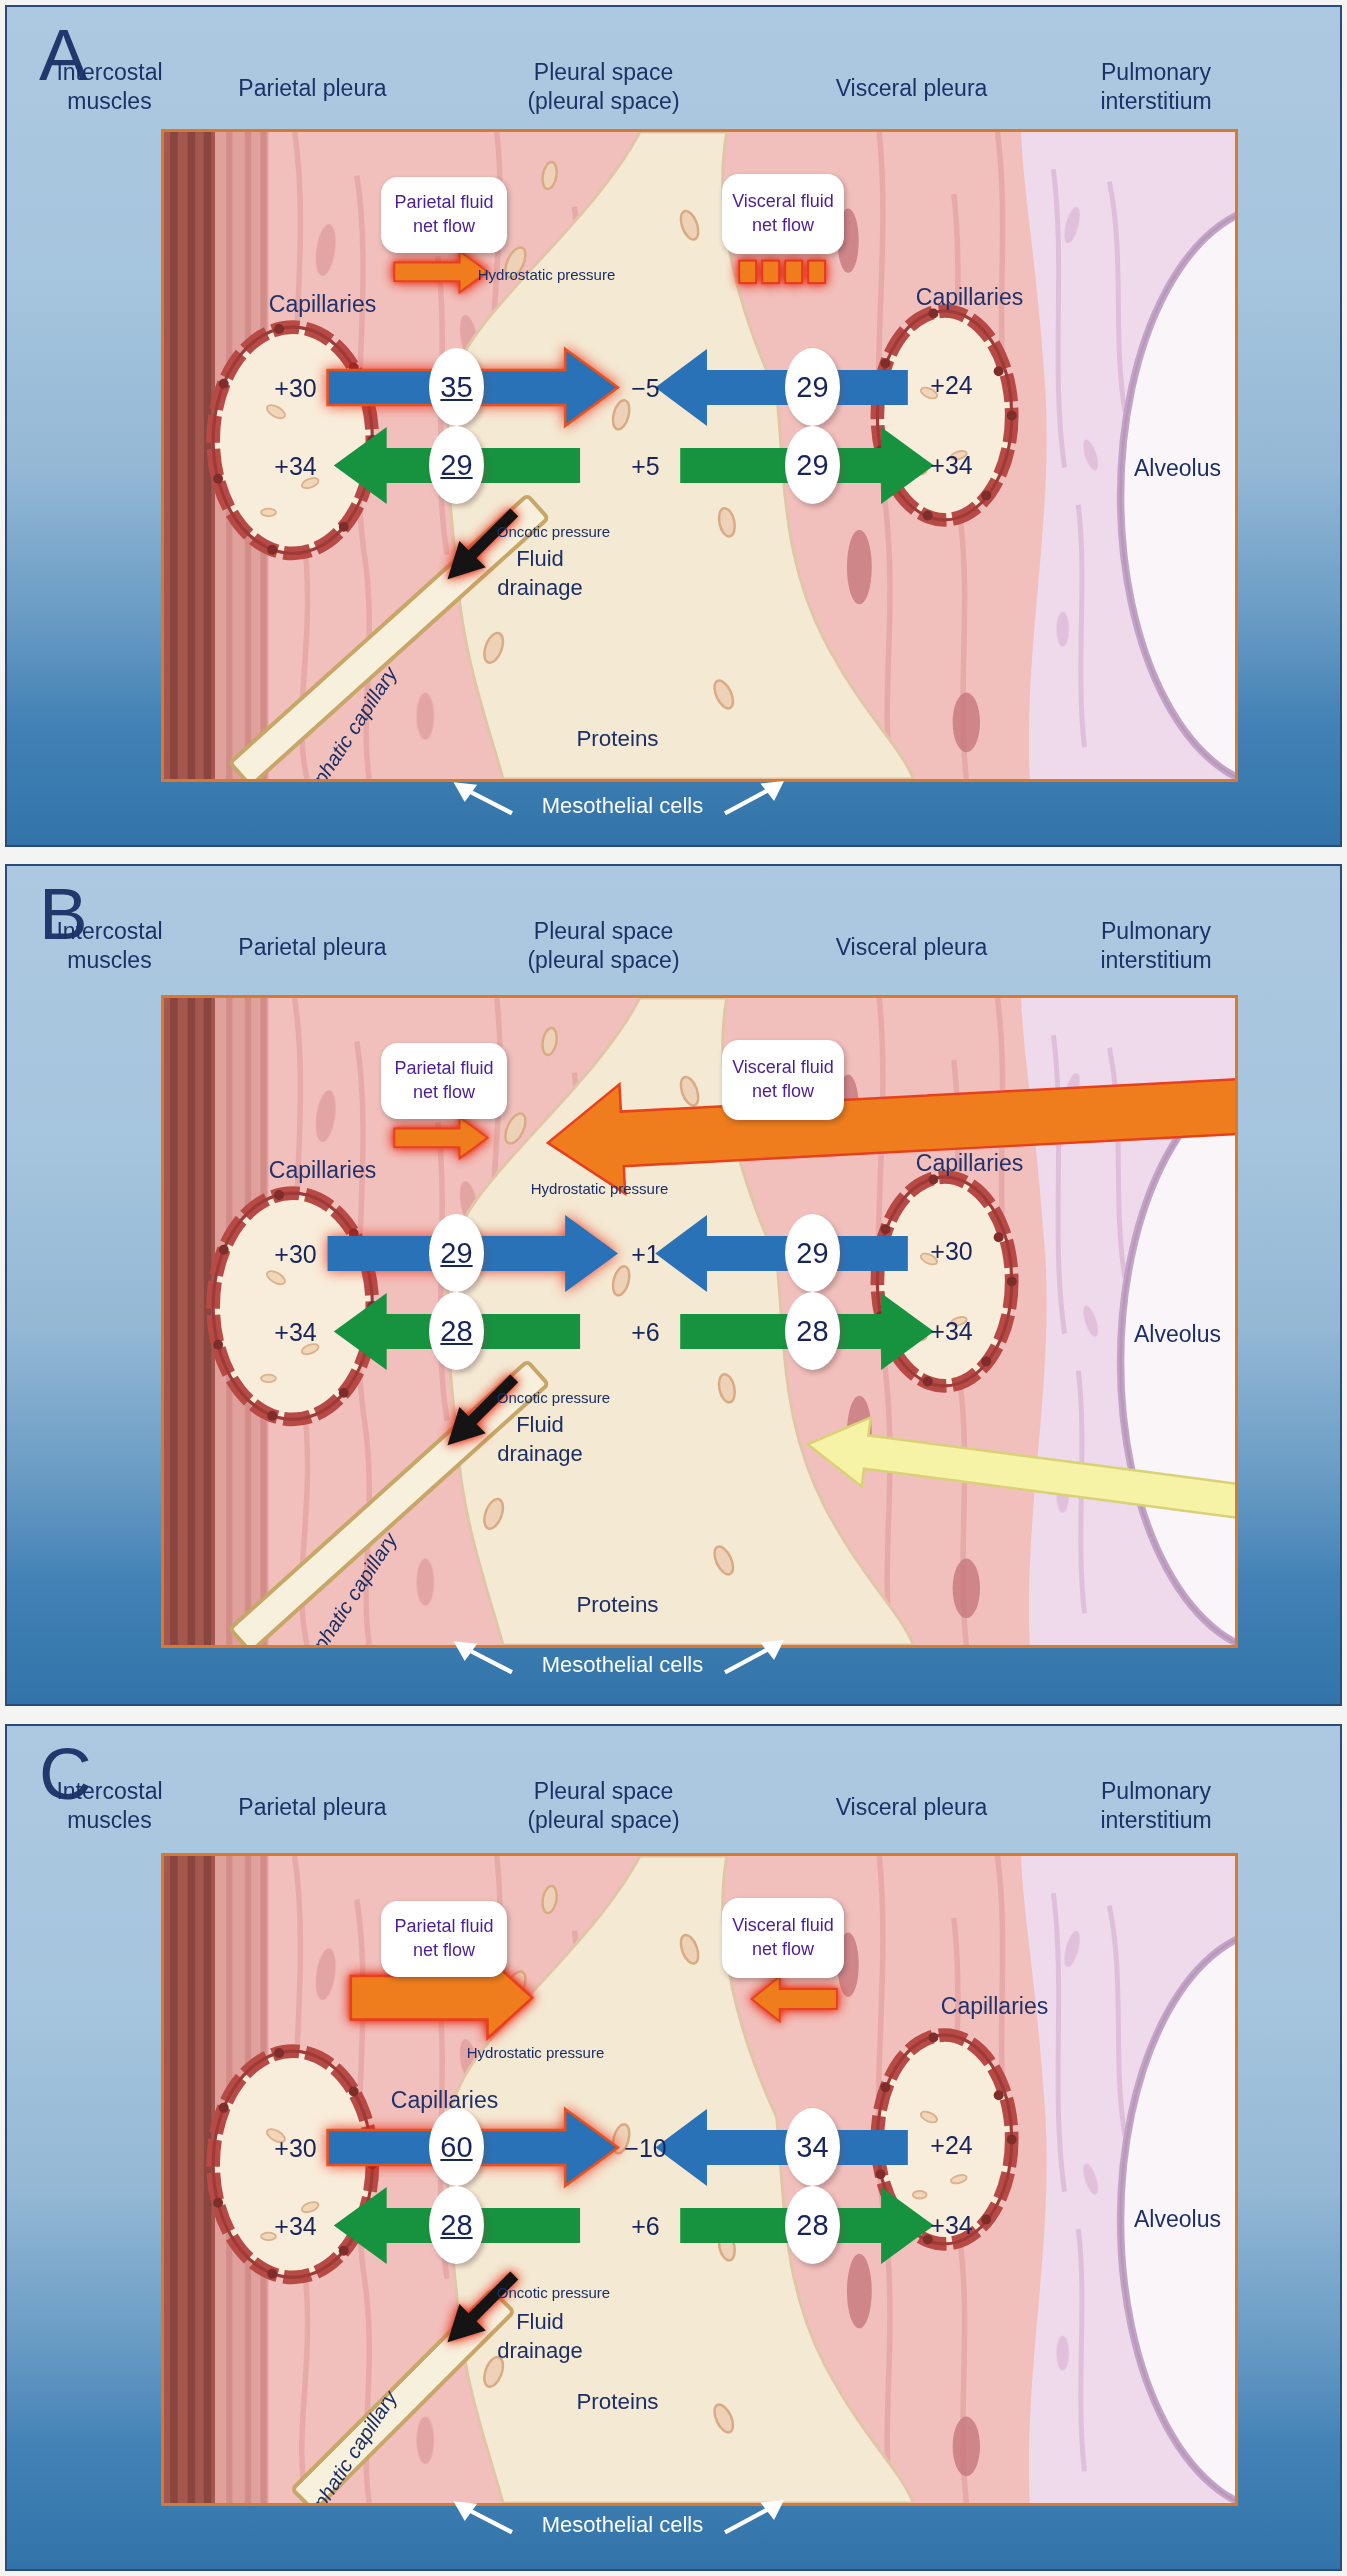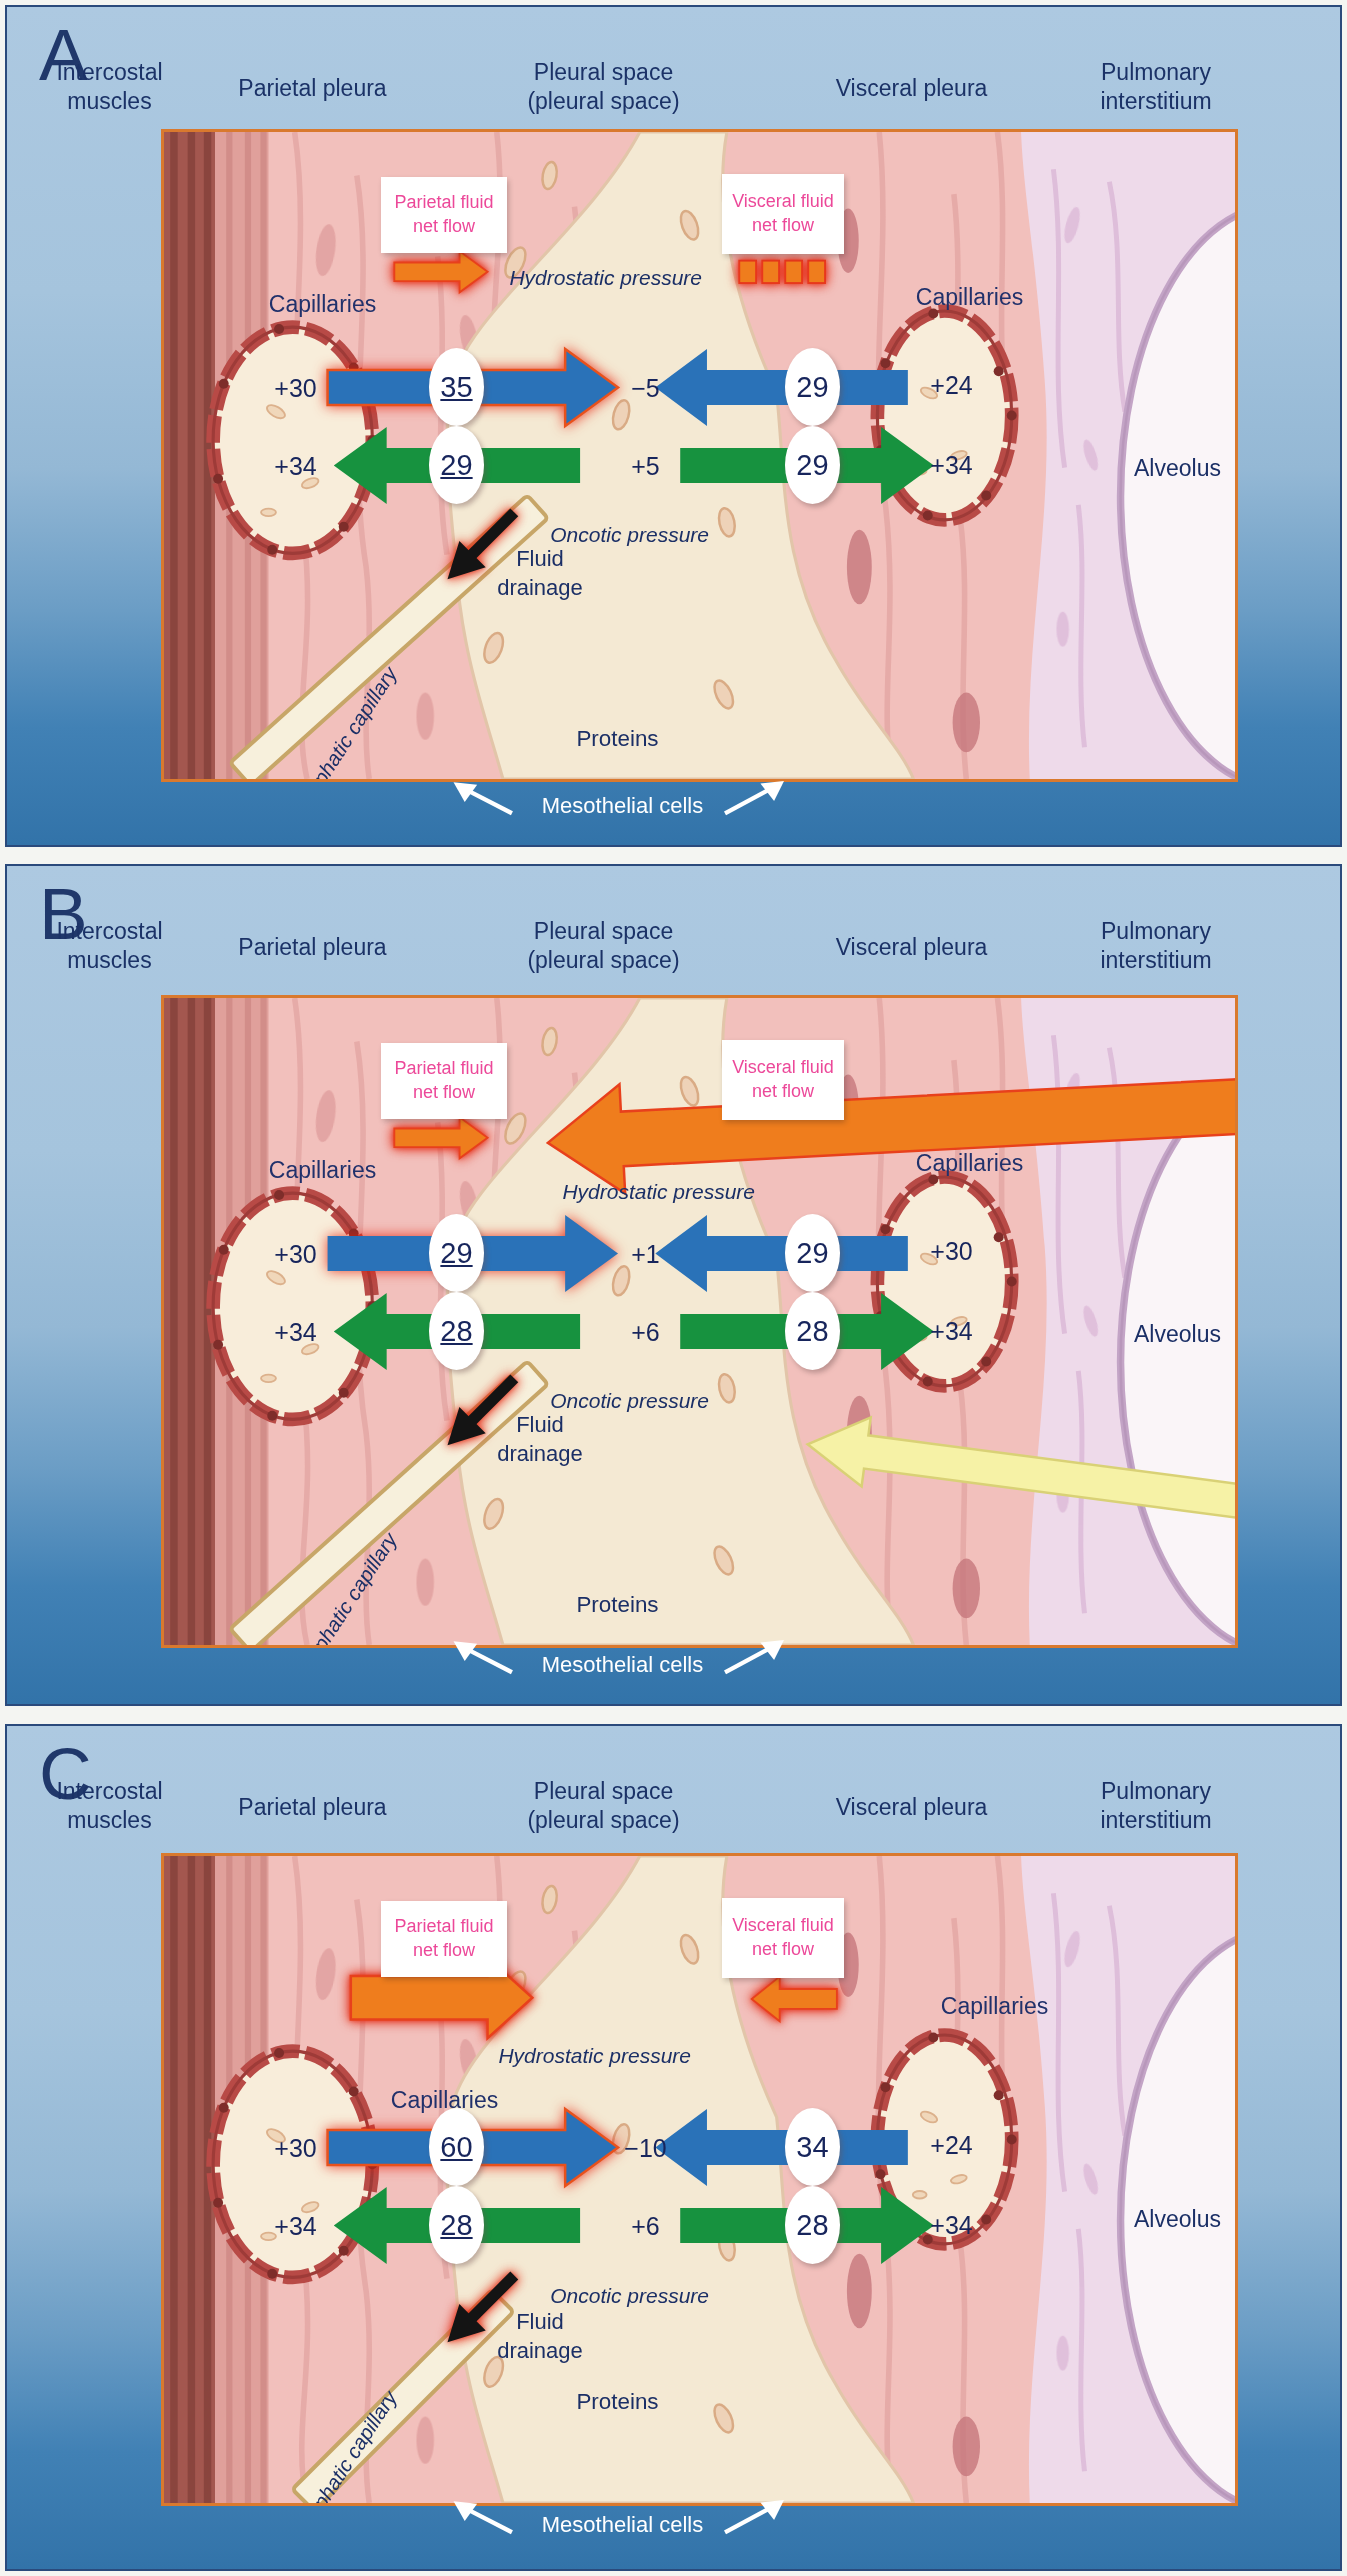--- a/index.html
+++ b/index.html
@@ -48,34 +48,34 @@
   .lymph-label{
     position:absolute;left:78px;top:598px;width:205px;text-align:center;
     font-size:20.5px;font-style:italic;color:#1b2f66;transform:rotate(-57deg);
   }
   .fx{position:absolute;left:0;top:0;width:1071px;height:647px;pointer-events:none;}
   .glowR{filter:drop-shadow(0 0 9px rgba(228,40,18,.85)) drop-shadow(0 0 3px rgba(228,40,18,.7));}
   .drain-g{transform:translate(563px,612px);}
   .panel-c .drain-g{transform:translate(563px,675px);}
 
   .flow-box{
-    position:absolute;background:#ffffff;color:#ec4899;
+    position:absolute;background:#ffffff;color:#4c1d95;
     display:flex;align-items:center;justify-content:center;text-align:center;
-    font-size:18px;line-height:1.32;box-shadow:1.9px 2.5px 5.6px rgba(40,30,30,.28);
+    font-size:18px;line-height:1.32;box-shadow:1.9px 2.5px 5.6px rgba(40,30,30,.28);border-radius:17px;
   }
   .box-parietal{left:217px;top:45px;width:126px;height:76px;}
   .box-visceral{left:558px;top:42px;width:122px;height:80px;}
 
   .cap-label{position:absolute;font-size:23px;text-align:center;color:#21316b;}
   .cap-left{left:65px;top:159px;width:187px;}
   .panel-c .cap-left{left:187px;top:231px;}
   .cap-right{left:712px;top:152px;width:187px;}
   .panel-c .cap-right{left:737px;top:137px;}
 
-  .ptitle{position:absolute;font-size:21px;text-align:right;color:#1b2f66;font-style:italic;}
+  .ptitle{position:absolute;font-size:15px;text-align:center;color:#1b2f66;}
   .hydro-title{left:227px;top:134px;width:311px;}
   .panel-b .hydro-title{left:280px;top:182px;}
   .panel-c .hydro-title{left:216px;top:188px;}
   .oncotic-title{left:234px;top:359px;width:311px;margin-top:32px;}
   .panel-c .oncotic-title{top:396px;}
 
   .row{position:absolute;left:0;width:1071px;height:81px;}
   .row1{top:215px;padding-left:28px;} .row2{top:293px;}
   .panel-c .row1{top:251px;} .panel-c .row2{top:329px;}
   .rowsvg{position:absolute;left:0;top:0;width:1071px;height:81px;}

